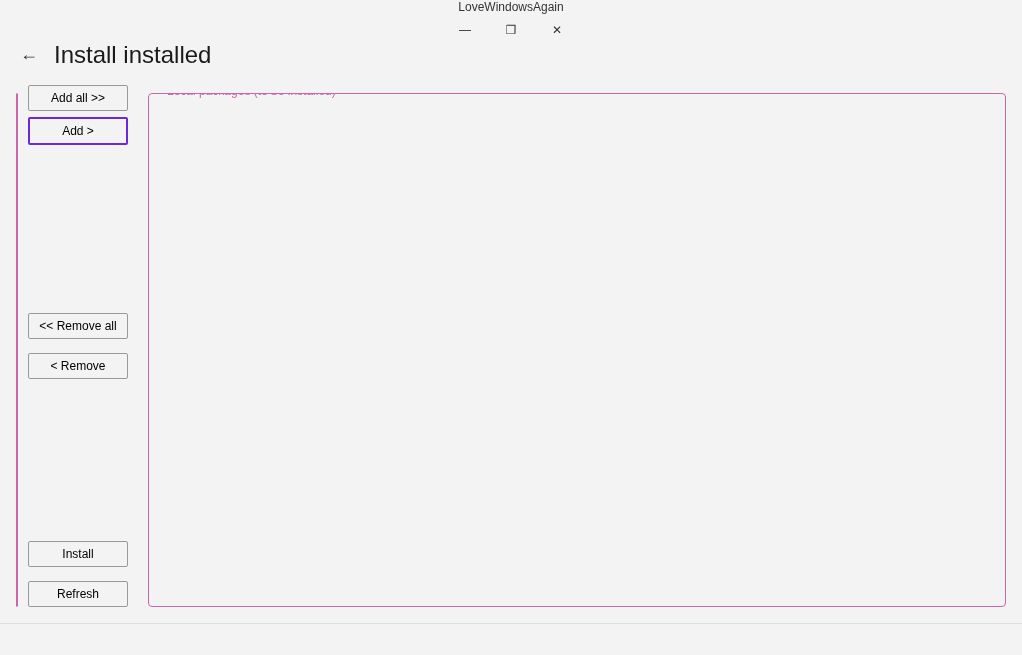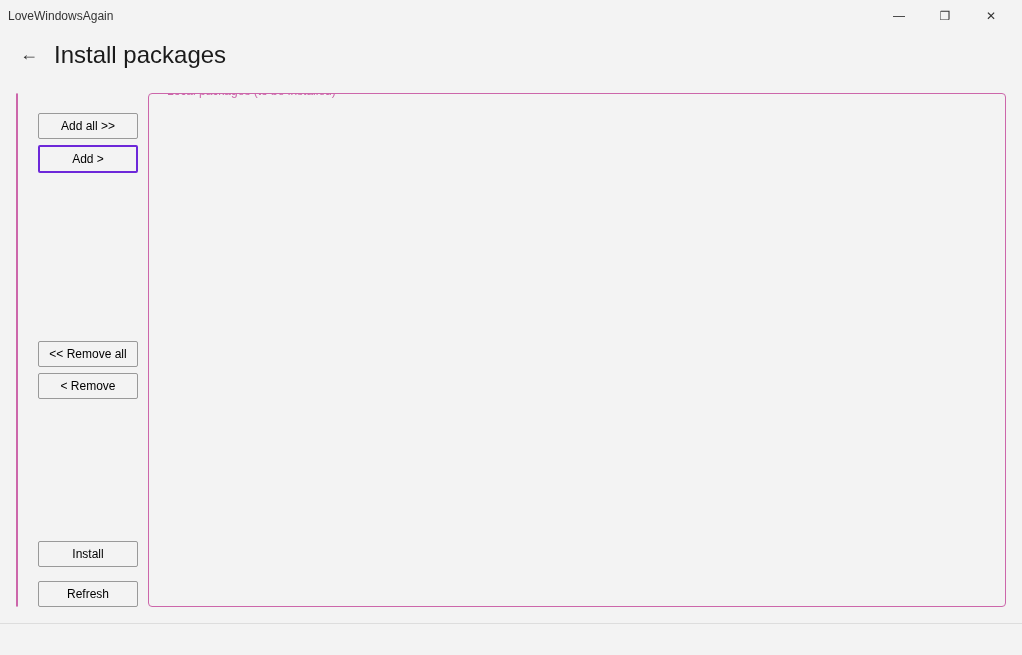--- a/index.html
+++ b/index.html
@@ -20,20 +20,21 @@
     }
 
     .title-bar {
       display: flex;
       align-items: center;
       justify-content: space-between;
       padding: 0 8px;
       height: 32px;
       background: #f3f3f3;
       flex-shrink: 0;
+      flex-direction: column;
     }
 
     .title-bar-text {
       font-size: 12px;
       color: #333;
     }
 
     .title-bar-controls {
       display: flex;
       gap: 0;
@@ -133,27 +134,26 @@
     }
 
     .package-list::-webkit-scrollbar-thumb {
       background: #c0c0c0;
       border-radius: 2px;
     }
 
     .middle-controls {
       display: flex;
       flex-direction: column;
-      align-items: flex-start;
+      align-items: flex-end;
       justify-content: center;
       padding: 0 20px;
       gap: 8px;
       width: 130px;
       flex-shrink: 0;
-      margin-top: 28px;
     }
 
     .middle-btn {
       width: 100px;
       padding: 5px 10px;
       border: 1px solid #999;
       background: #f3f3f3;
       cursor: pointer;
       font-size: 12px;
       text-align: center;
@@ -167,21 +167,21 @@
     .middle-btn-group-top {
       display: flex;
       flex-direction: column;
       gap: 6px;
       margin-bottom: 80px;
     }
 
     .middle-btn-group-bottom {
       display: flex;
       flex-direction: column;
-      gap: 6px;
+      gap: 14px;
       margin-top: 80px;
     }
 
     .bottom-bar {
       height: 32px;
       padding: 4px 16px;
       background: #f3f3f3;
       border-top: 1px solid #ddd;
       flex-shrink: 0;
       display: flex;
@@ -202,21 +202,21 @@
     <button class="title-bar-btn">—</button>
     <button class="title-bar-btn">❐</button>
     <button class="title-bar-btn close">✕</button>
   </div>
 </div>
 
 <div class="page-header">
   <button class="back-btn">
     <span>←</span>
   </button>
-  <h1 class="page-title">Install packages</h1>
+  <h1 class="page-title">Install installed</h1>
 </div>
 
 <div class="main-content">
   <div class="fieldset-box left-panel">
 
     <div class="package-list" id="remote-list">
     </div>
   </div>
 
   <div class="middle-controls">

